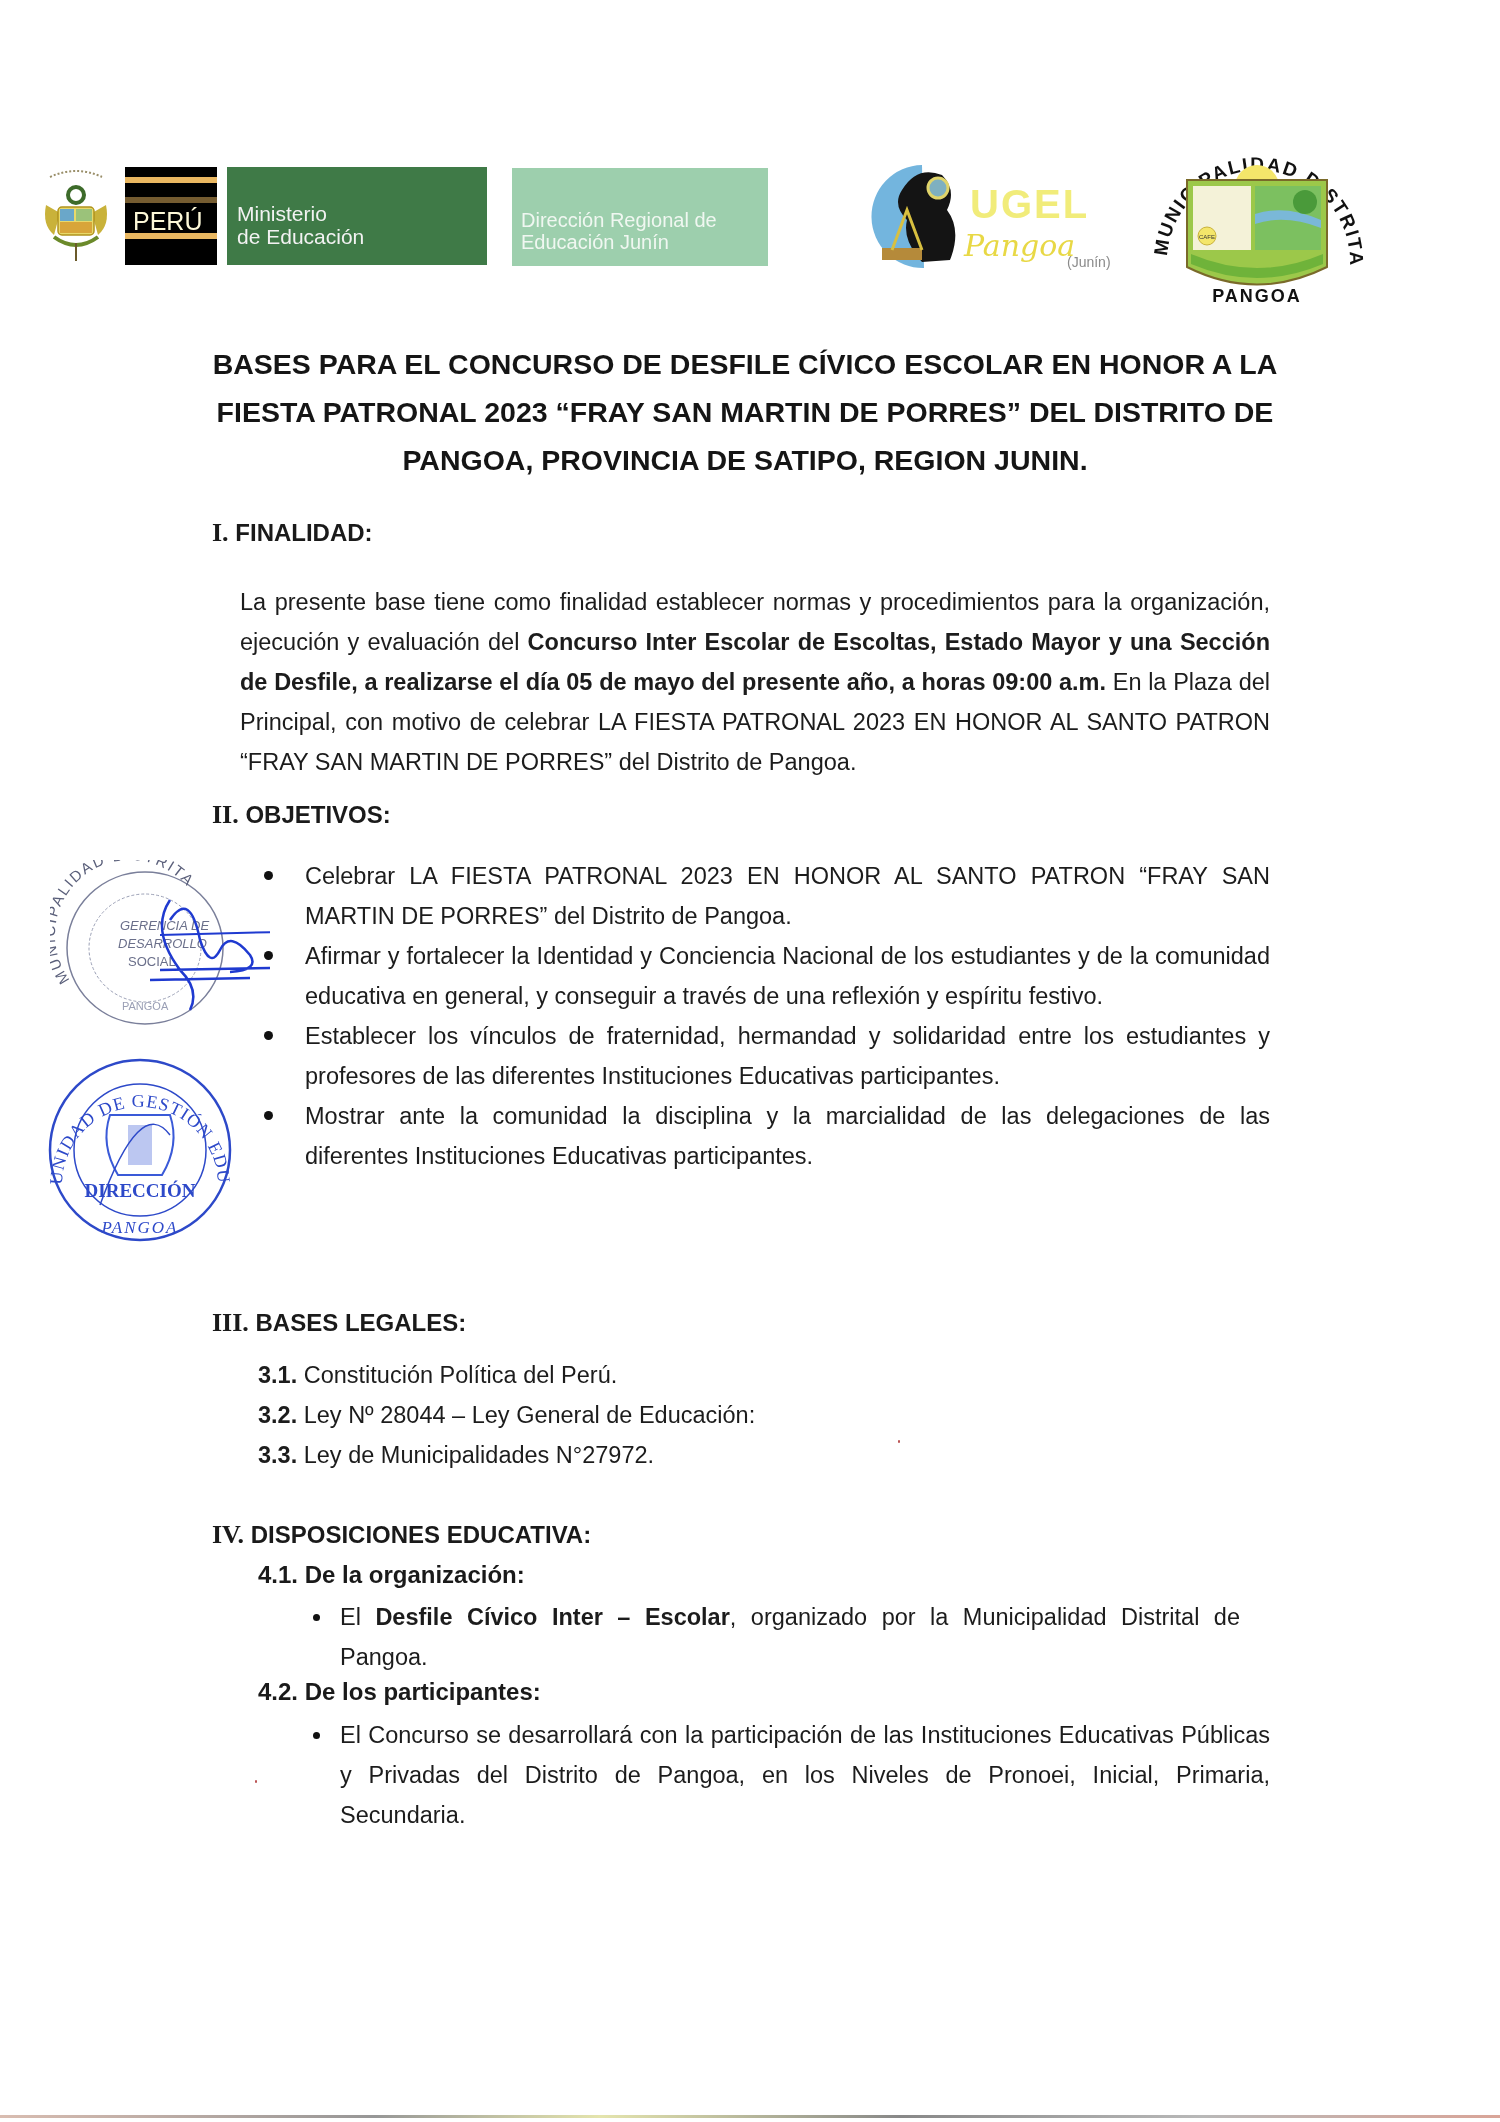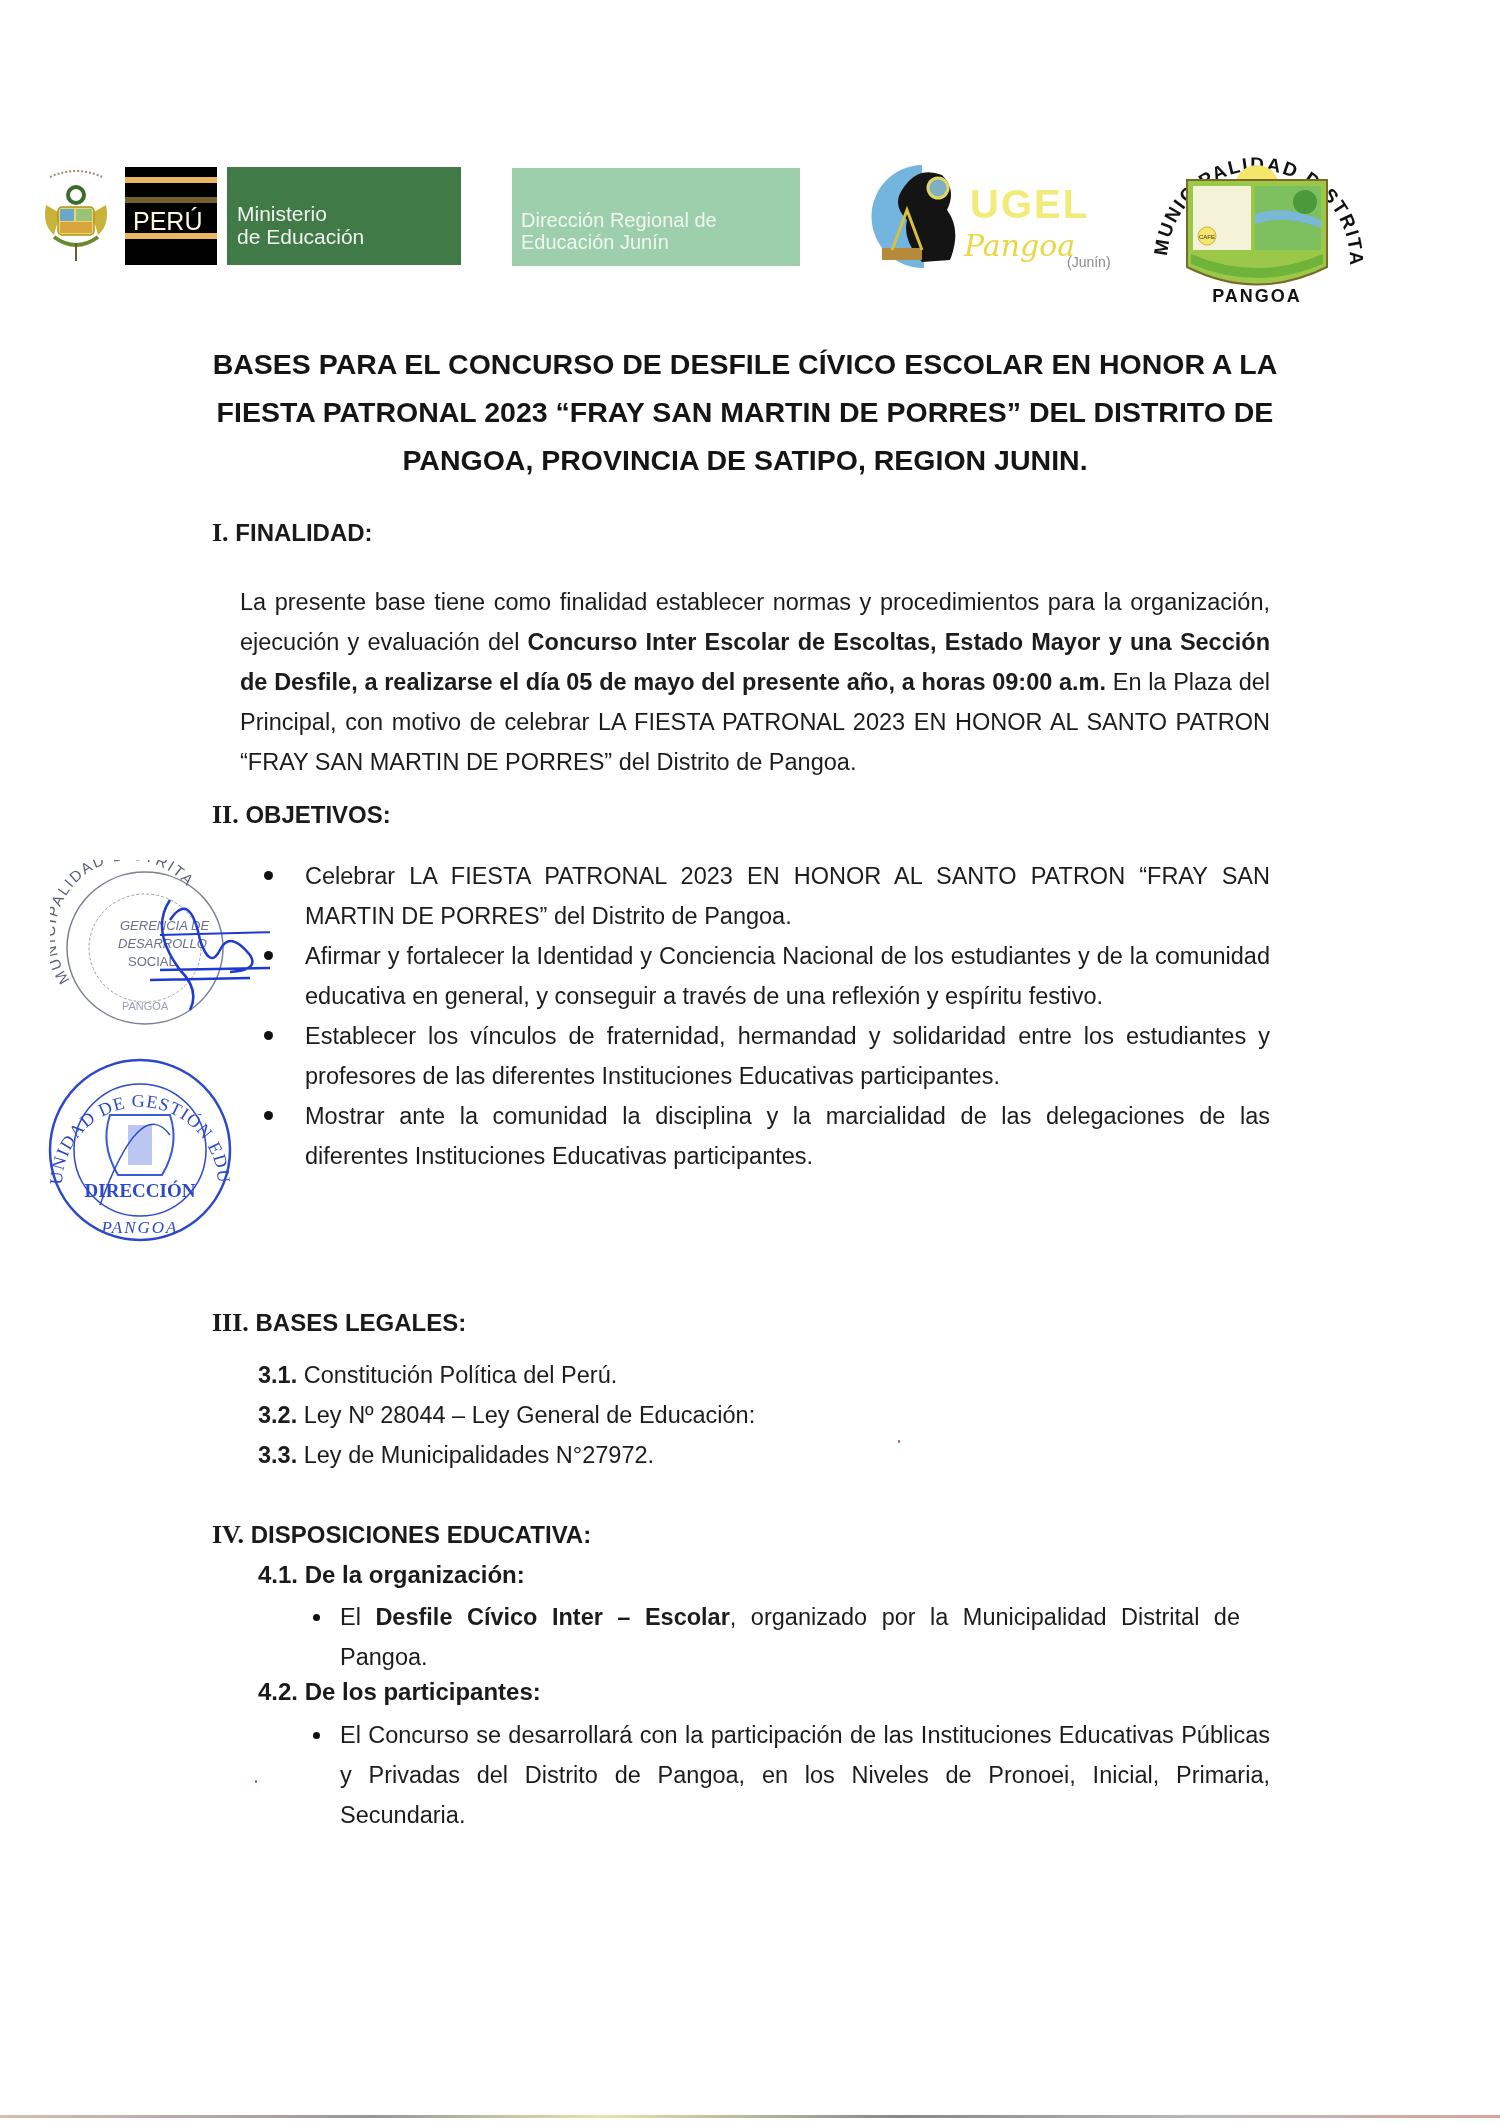--- a/index.html
+++ b/index.html
@@ -7,23 +7,23 @@
     width: 1500px; height: 2122px; background: #ffffff; position: relative; overflow: hidden;
     font-family: "Liberation Sans", sans-serif; color: #1a1a1a;
   }
   .abs { position: absolute; }
 
   
   .coat { left: 40px; top: 165px; width: 72px; height: 100px; }
   .peru-block { left: 125px; top: 167px; width: 92px; height: 98px; background: #000000; overflow: hidden; }
   .peru-block .stripe { position: absolute; left: 0; width: 100%; height: 6px; background: #e9b761; }
   .peru-block span { position: absolute; left: 8px; top: 40px; font-size: 25px; color: #fdf8d8; letter-spacing: 0px; }
-  .minedu-block { left: 227px; top: 167px; width: 234px; height: 98px; background: #3f7a47; }
+  .minedu-block { left: 227px; top: 167px; width: 260px; height: 98px; background: #3f7a47; }
   .minedu-block span { position: absolute; left: 10px; font-size: 21px; color: #f2f2f2; line-height: 24px; }
-  .dre-block { left: 512px; top: 168px; width: 256px; height: 98px; background: #9dcfad; padding-left: 32px; }
+  .dre-block { left: 512px; top: 168px; width: 256px; height: 98px; background: #9dcfad; }
   .dre-block span { position: absolute; left: 9px; font-size: 20px; color: #f0f7f1; line-height: 24px; }
 
   .ugel-logo { left: 862px; top: 150px; width: 260px; height: 130px; }
   .ugel-logo .ugel-text { position: absolute; left: 108px; top: 32px; font-size: 40px; font-weight: bold; color: #f1ec7a; letter-spacing: 2px; }
   .ugel-logo .pangoa-script { position: absolute; left: 102px; top: 78px; font-family: "DejaVu Serif", serif; font-style: italic; font-size: 30px; color: #e8d845; }
   .ugel-logo .junin { position: absolute; left: 205px; top: 104px; font-size: 14px; color: #8a8a8a; }
 
   .muni-logo { left: 1145px; top: 132px; width: 225px; height: 175px; }
 
   

